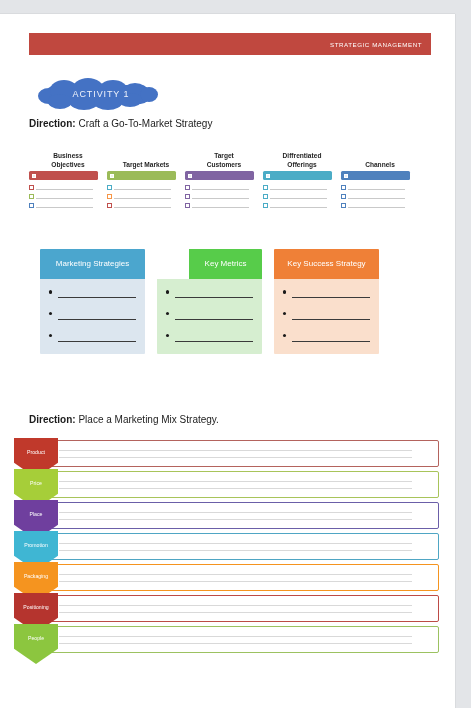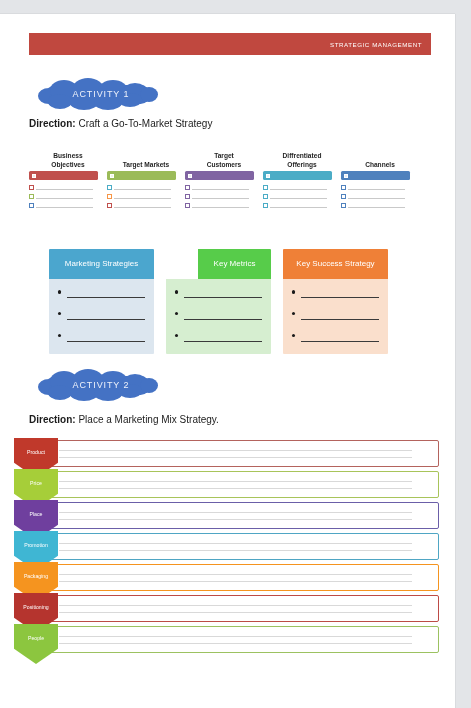--- a/index.html
+++ b/index.html
@@ -127,21 +127,21 @@
   }
   .col-row .ln {
     width: 57px;
     height: 0;
     border-bottom: .7px solid #c9c9c9;
     margin-top: 4px;
   }
   
   #boxes {
     position: absolute;
-    left: 49px; top: 235px;
+    left: 40px; top: 235px;
     width: 340px; height: 105px;
     display: flex;
     gap: 12px;
   }
   .sbox {
     width: 105px;
     border-radius: 1px;
     display: flex;
     flex-direction: column;
     overflow: hidden;
@@ -414,34 +414,20 @@
               <span class="rule"></span>
             </div>
             <div class="sb-row">
               <span class="dot"></span>
               <span class="rule"></span>
             </div>
           </div>
         </div>
       </div>
 
-    <div class="cloud" style="left:36px; top:355px;">
-      <div class="body" style="background: rgb(68, 114, 196);"></div>
-      <div class="lobe" style="left: 2px; top: 10px; width: 22px; height: 16px; background: rgb(68, 114, 196);"></div>
-      <div class="lobe" style="left: 14px; top: 2px; width: 28px; height: 21px; background: rgb(68, 114, 196);"></div>
-      <div class="lobe" style="left: 36px; top: 0px; width: 32px; height: 24px; background: rgb(68, 114, 196);"></div>
-      <div class="lobe" style="left: 62px; top: 2px; width: 30px; height: 22px; background: rgb(68, 114, 196);"></div>
-      <div class="lobe" style="left: 86px; top: 5px; width: 26px; height: 19px; background: rgb(68, 114, 196);"></div>
-      <div class="lobe" style="left: 104px; top: 9px; width: 18px; height: 15px; background: rgb(68, 114, 196);"></div>
-      <div class="lobe" style="left: 12px; top: 16px; width: 24px; height: 15px; background: rgb(68, 114, 196);"></div>
-      <div class="lobe" style="left: 34px; top: 17px; width: 28px; height: 15px; background: rgb(68, 114, 196);"></div>
-      <div class="lobe" style="left: 58px; top: 17px; width: 28px; height: 15px; background: rgb(68, 114, 196);"></div>
-      <div class="lobe" style="left: 82px; top: 15px; width: 24px; height: 14px; background: rgb(68, 114, 196);"></div>
-      <div class="cl-label">ACTIVITY 2</div>
-    </div>
 
     <div class="direction" style="left:29px; top:400px;">
       <b>Direction:</b>
       <span>Place a Marketing Mix Strategy.</span>
     </div>
 
     <div id="arrows">
         <div class="arow">
           <div class="abox" style="border-color: rgb(180, 99, 93);">
             <span class="colon">:</span>

